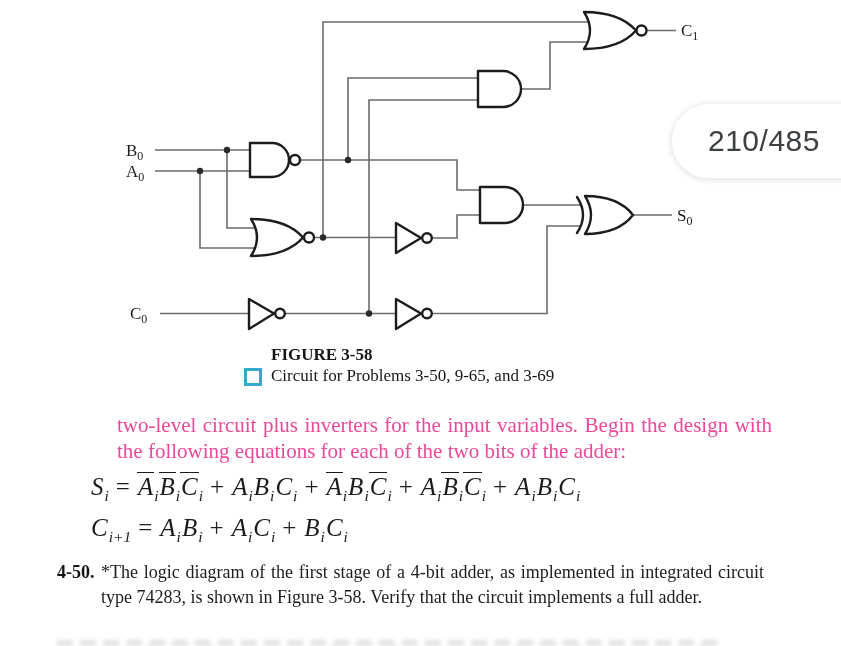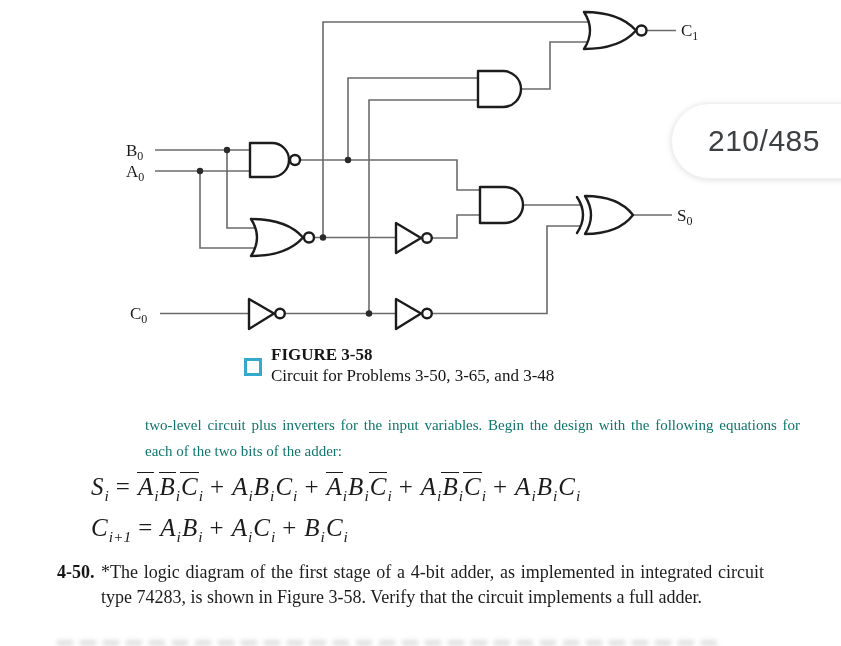--- a/index.html
+++ b/index.html
@@ -1,27 +1,27 @@
 <!DOCTYPE html>
 <html><head>
 <meta charset="utf-8">
 <style>
   html,body{margin:0;padding:0;background:#ffffff;}
   .page{position:relative;width:841px;height:646px;background:#ffffff;overflow:hidden;
         font-family:"Liberation Serif",serif;color:#1f1f1f;}
   
   .circuit-svg{position:absolute;left:0;top:0;}
   
-  .caption{position:absolute;left:244px;top:345px;display:flex;align-items:center;}
+  .caption{position:absolute;left:244px;top:345px;display:flex;align-items:flex-end;}
   .cap-square{width:12px;height:12px;border:3px solid #35a9cb;margin-top:3px;margin-right:9px;background:#fff;}
   .cap-title{font-weight:bold;font-size:17px;line-height:20px;color:#161616;}
   .cap-sub{font-size:17px;line-height:21px;color:#161616;}
   
-  .body-text{position:absolute;left:117px;top:412px;width:655px;font-size:15px;line-height:26px;
-             text-align:justify;color:#0f766e;margin-left:28px;}
+  .body-text{position:absolute;left:117px;top:412px;width:655px;font-size:21px;line-height:26px;
+             text-align:justify;color:#ec4899;}
   
   .equation{position:absolute;left:90px;width:670px;text-align:left;font-size:25px;
             white-space:nowrap;color:#1c1c1c;}
   #eq-sum{top:472px;}
   #eq-carry{top:514px;}
   .factor{font-style:italic;}
   .fletter{display:inline-block;line-height:1.05;padding:1px 1px 0 1px;}
   .fletter.bar{border-top:1.6px solid #1a1a1a;}
   .equation sub{font-size:0.62em;font-style:italic;}
   .op{font-style:normal;margin:0 7px;}
@@ -117,21 +117,21 @@
       <text x="130" y="319"><tspan>C</tspan><tspan dy="4" font-size="12">0</tspan></text>
       <text x="681" y="36"><tspan>C</tspan><tspan dy="4" font-size="12">1</tspan></text>
       <text x="677" y="221"><tspan>S</tspan><tspan dy="4" font-size="12">0</tspan></text>
     </g>
   </svg>
 
   <div class="caption">
     <span class="cap-square"></span>
     <div>
       <div class="cap-title">FIGURE 3-58</div>
-      <div class="cap-sub">Circuit for Problems 3-50, 3-65, and 3-48</div>
+      <div class="cap-sub">Circuit for Problems 3-50, 9-65, and 3-69</div>
     </div>
   </div>
 
   <div class="body-text">two-level circuit plus inverters for the input variables. Begin the design with the following equations for each of the two bits of the adder:</div>
 
   <div class="equation" id="eq-sum"><span class="factor"><span class="fletter">S</span><sub>i</sub></span><span class="op">=</span><span class="term"><span class="factor"><span class="fletter bar">A</span><sub>i</sub></span><span class="factor"><span class="fletter bar">B</span><sub>i</sub></span><span class="factor"><span class="fletter bar">C</span><sub>i</sub></span></span><span class="op">+</span><span class="term"><span class="factor"><span class="fletter">A</span><sub>i</sub></span><span class="factor"><span class="fletter">B</span><sub>i</sub></span><span class="factor"><span class="fletter">C</span><sub>i</sub></span></span><span class="op">+</span><span class="term"><span class="factor"><span class="fletter bar">A</span><sub>i</sub></span><span class="factor"><span class="fletter">B</span><sub>i</sub></span><span class="factor"><span class="fletter bar">C</span><sub>i</sub></span></span><span class="op">+</span><span class="term"><span class="factor"><span class="fletter">A</span><sub>i</sub></span><span class="factor"><span class="fletter bar">B</span><sub>i</sub></span><span class="factor"><span class="fletter bar">C</span><sub>i</sub></span></span><span class="op">+</span><span class="term"><span class="factor"><span class="fletter">A</span><sub>i</sub></span><span class="factor"><span class="fletter">B</span><sub>i</sub></span><span class="factor"><span class="fletter">C</span><sub>i</sub></span></span></div>
   <div class="equation" id="eq-carry"><span class="factor"><span class="fletter">C</span><sub>i+1</sub></span><span class="op">=</span><span class="term"><span class="factor"><span class="fletter">A</span><sub>i</sub></span><span class="factor"><span class="fletter">B</span><sub>i</sub></span></span><span class="op">+</span><span class="term"><span class="factor"><span class="fletter">A</span><sub>i</sub></span><span class="factor"><span class="fletter">C</span><sub>i</sub></span></span><span class="op">+</span><span class="term"><span class="factor"><span class="fletter">B</span><sub>i</sub></span><span class="factor"><span class="fletter">C</span><sub>i</sub></span></span></div>
 
   <div class="problem">
     <span class="prob-num">4-50.</span>

